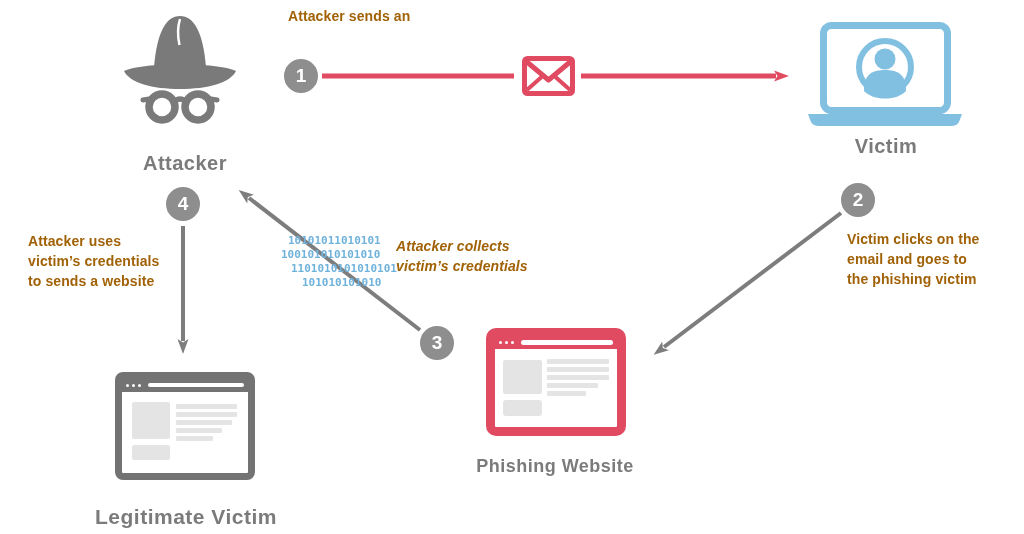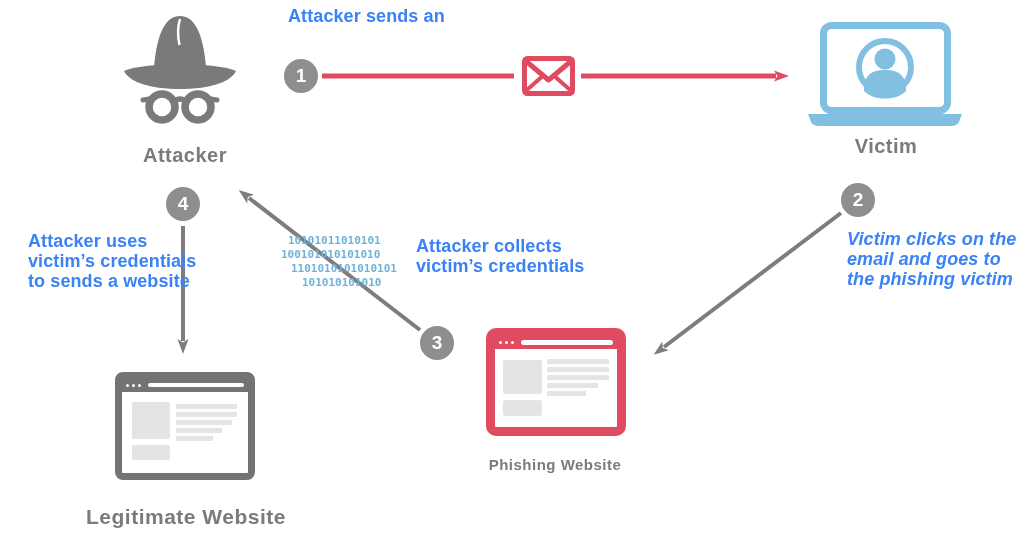--- a/index.html
+++ b/index.html
@@ -9,21 +9,21 @@
   }
   .arrows{position:absolute;left:0;top:0;z-index:1;}
   .icon-svg{position:absolute;z-index:3;}
   .badge{
     position:absolute;width:34px;height:34px;border-radius:50%;
     background:#8E8E8E;border:4px solid #ffffff;color:#ffffff;
     font-size:19px;font-weight:bold;display:flex;align-items:center;justify-content:center;
     z-index:5;box-sizing:content-box;
   }
   .desc{
-    position:absolute;color:#3b82f6;font-size:18px;line-height:20px;
+    position:absolute;color:#a16207;font-size:14px;line-height:20px;
     font-weight:bold;z-index:4;letter-spacing:0.1px;white-space:nowrap;
   }
   .node-label{
     position:absolute;color:#7B7B7B;font-weight:bold;z-index:4;
     transform:translateX(-50%);white-space:nowrap;letter-spacing:0.5px;
   }
   .binary{
     position:absolute;left:281px;top:234px;z-index:4;color:#6FB2DB;
     font-family:"DejaVu Sans Mono","Liberation Mono",monospace;
     font-size:11px;font-weight:bold;line-height:14px;white-space:nowrap;
@@ -147,35 +147,35 @@
 
   <div class="badge" style="left:280px;top:55px;">1</div>
   <div class="badge" style="left:837px;top:179px;">2</div>
   <div class="badge" style="left:416px;top:322px;">3</div>
   <div class="badge" style="left:162px;top:183px;">4</div>
 
   <div class="desc" style="left:288px;top:6px;">
     <div>Attacker sends an</div>
   </div>
 
-  <div class="desc" style="left:847px;top:229px;font-style:italic;">
+  <div class="desc" style="left:847px;top:229px;">
     <div>Victim clicks on the</div>
     <div>email and goes to</div>
     <div>the phishing victim</div>
   </div>
 
-  <div class="desc" style="left:416px;top:236px;">
+  <div class="desc" style="left:396px;top:236px;font-style:italic;">
     <div>Attacker collects</div>
     <div>victim’s credentials</div>
   </div>
 
   <div class="desc" style="left:28px;top:231px;width:138px;">
     <div>Attacker uses</div>
     <div>victim’s credentials</div>
     <div>to sends a website</div>
   </div>
 
-  <div class="node-label" style="left:185px;top:144px;font-size:20px;">Attacker</div>
+  <div class="node-label" style="left:185px;top:152px;font-size:20px;">Attacker</div>
   <div class="node-label" style="left:886px;top:135px;font-size:20px;">Victim</div>
-  <div class="node-label" style="left:555px;top:456px;font-size:15px;">Phishing Website</div>
-  <div class="node-label" style="left:186px;top:505px;font-size:21px;">Legitimate Website</div>
+  <div class="node-label" style="left:555px;top:456px;font-size:18px;">Phishing Website</div>
+  <div class="node-label" style="left:186px;top:505px;font-size:21px;">Legitimate Victim</div>
 
 </div>
 
 </body></html>

